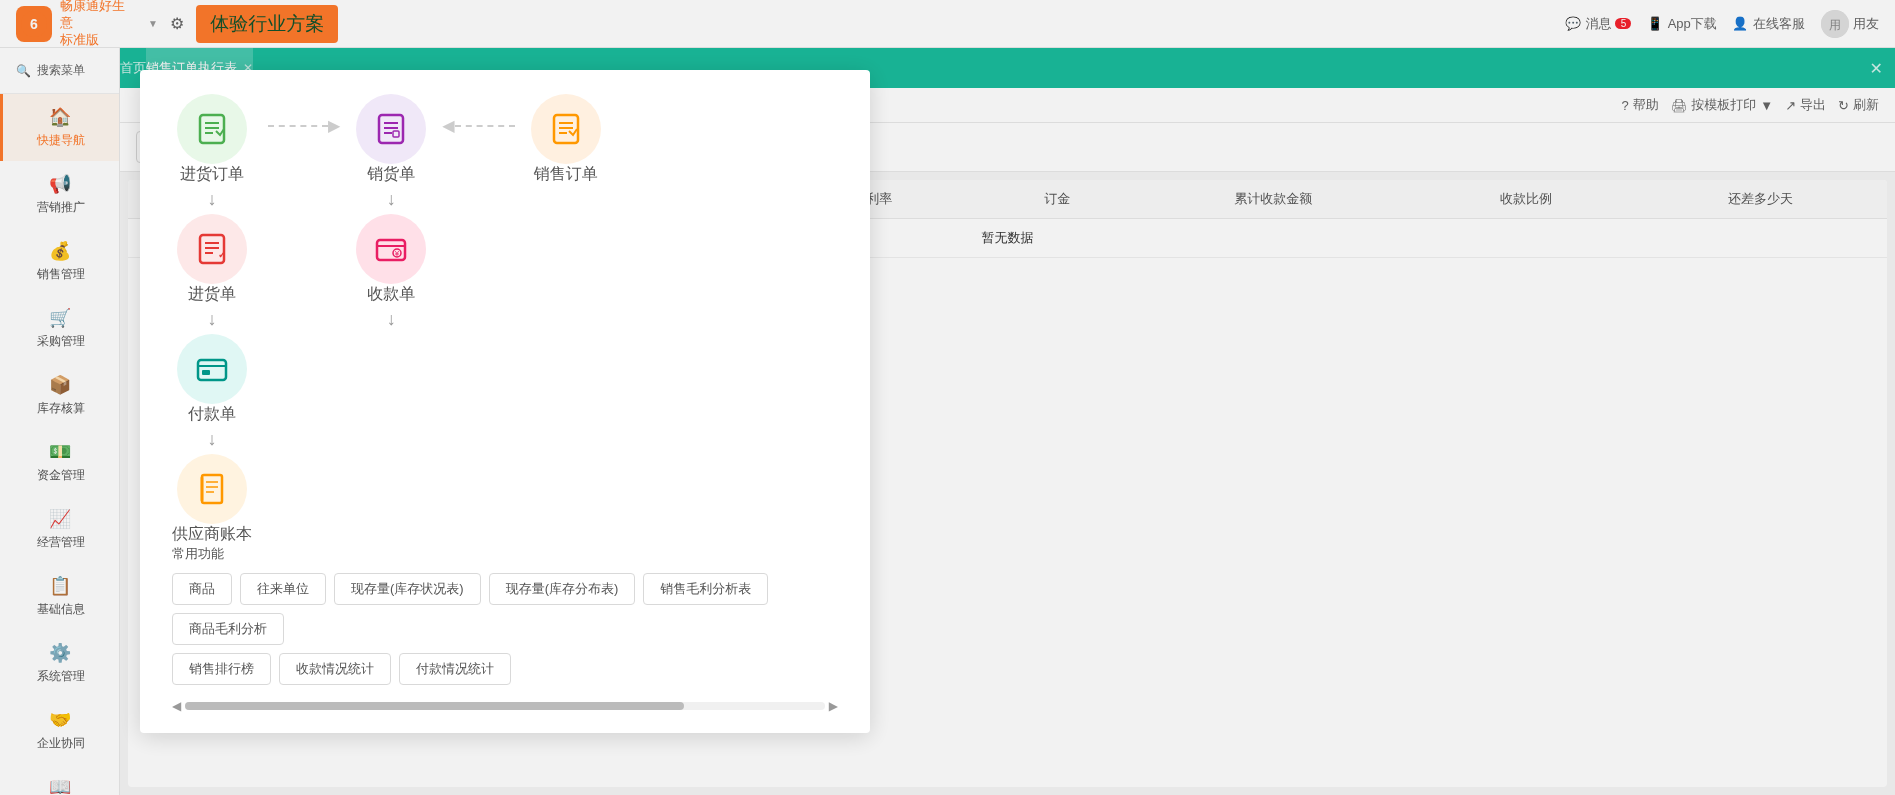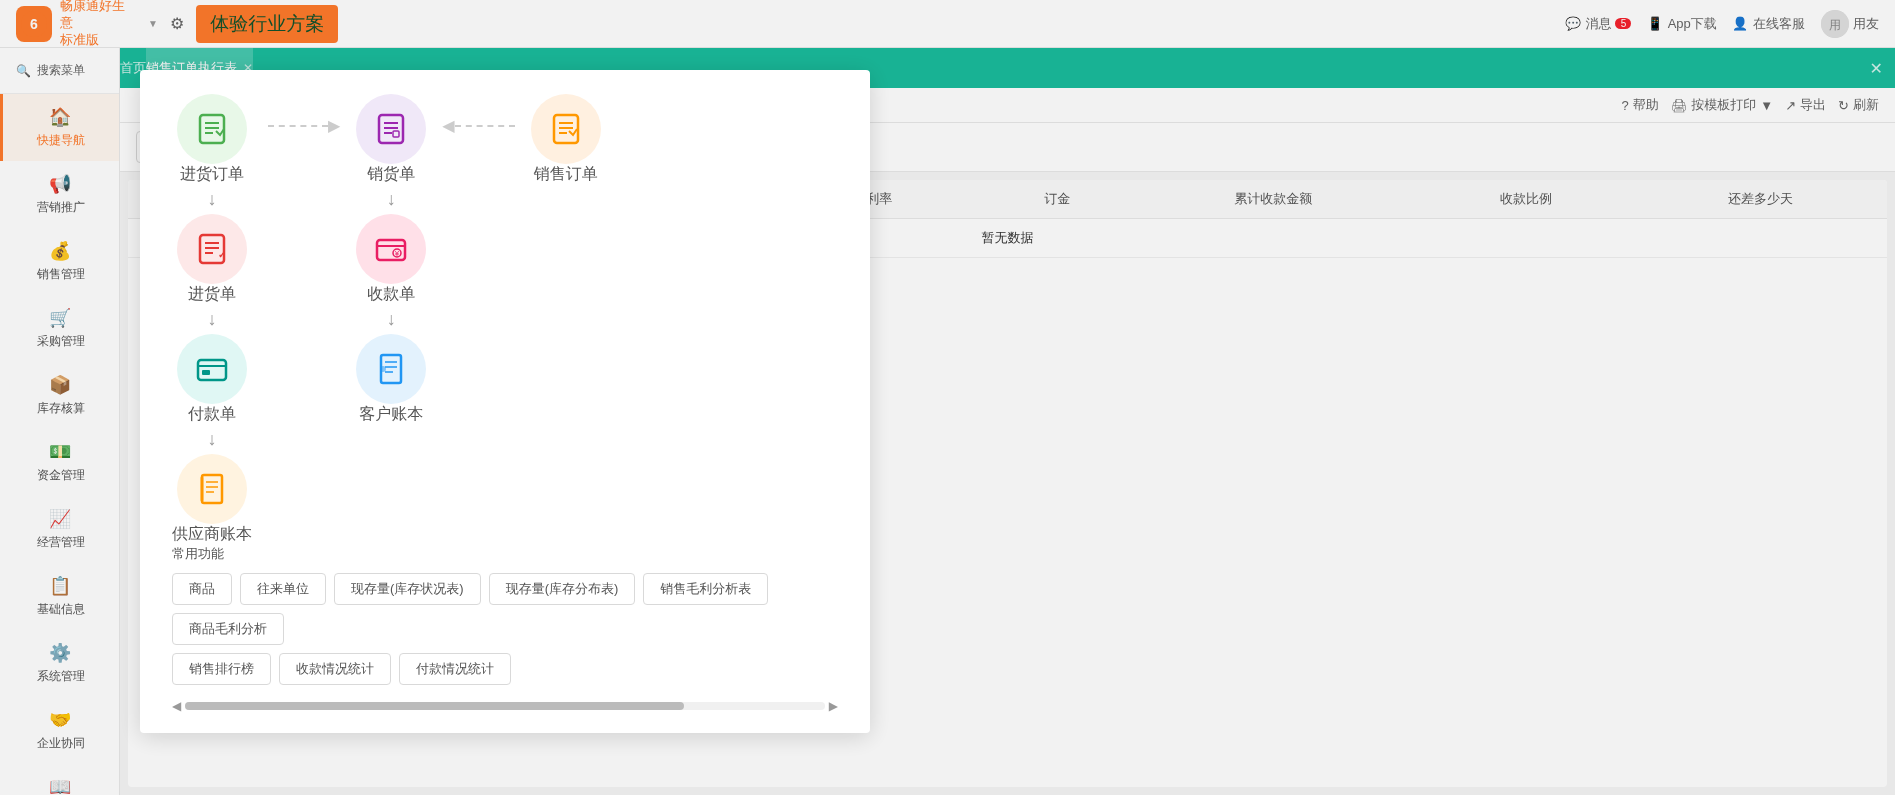--- a/index.html
+++ b/index.html
@@ -372,32 +372,20 @@
               <line x1="4" y1="15" x2="32" y2="15" stroke="#e91e63" stroke-width="2"></line>
               <circle cx="24" cy="22" r="4" fill="none" stroke="#e91e63" stroke-width="1.5"></circle>
               <text x="24" y="25" text-anchor="middle" font-size="8" fill="#e91e63">¥</text>
             </svg>
         </div>
         <span class="flow-label">收款单</span>
       </div>
 
       <div class="arrow-down" style="color:#999;font-size:18px;margin:4px 0;">↓</div>
 
-      <div class="flow-pair">
-        <div class="flow-circle blue">
-          <svg width="36" height="36" viewBox="0 0 36 36">
-              <rect x="8" y="4" width="20" height="28" rx="2" fill="none" stroke="#2196f3" stroke-width="2.5"></rect>
-              <line x1="12" y1="11" x2="24" y2="11" stroke="#2196f3" stroke-width="1.5"></line>
-              <line x1="12" y1="16" x2="24" y2="16" stroke="#2196f3" stroke-width="1.5"></line>
-              <line x1="12" y1="21" x2="20" y2="21" stroke="#2196f3" stroke-width="1.5"></line>
-              <circle cx="10" cy="18" r="3" fill="#2196f3" opacity="0.5"></circle>
-            </svg>
-        </div>
-        <span class="flow-label">客户账本</span>
-      </div>
     </div>
 
     <div style="display:flex;flex-direction:column;align-items:center;">
 
       <div style="display:flex;align-items:center;margin-top:22px;gap:0;">
         <span style="color:#ccc;font-size:16px;">◀</span>
         <div style="width:60px;border-top:2px dashed #ccc;"></div>
       </div>
       <div style="height:104px;"></div>
     </div>

